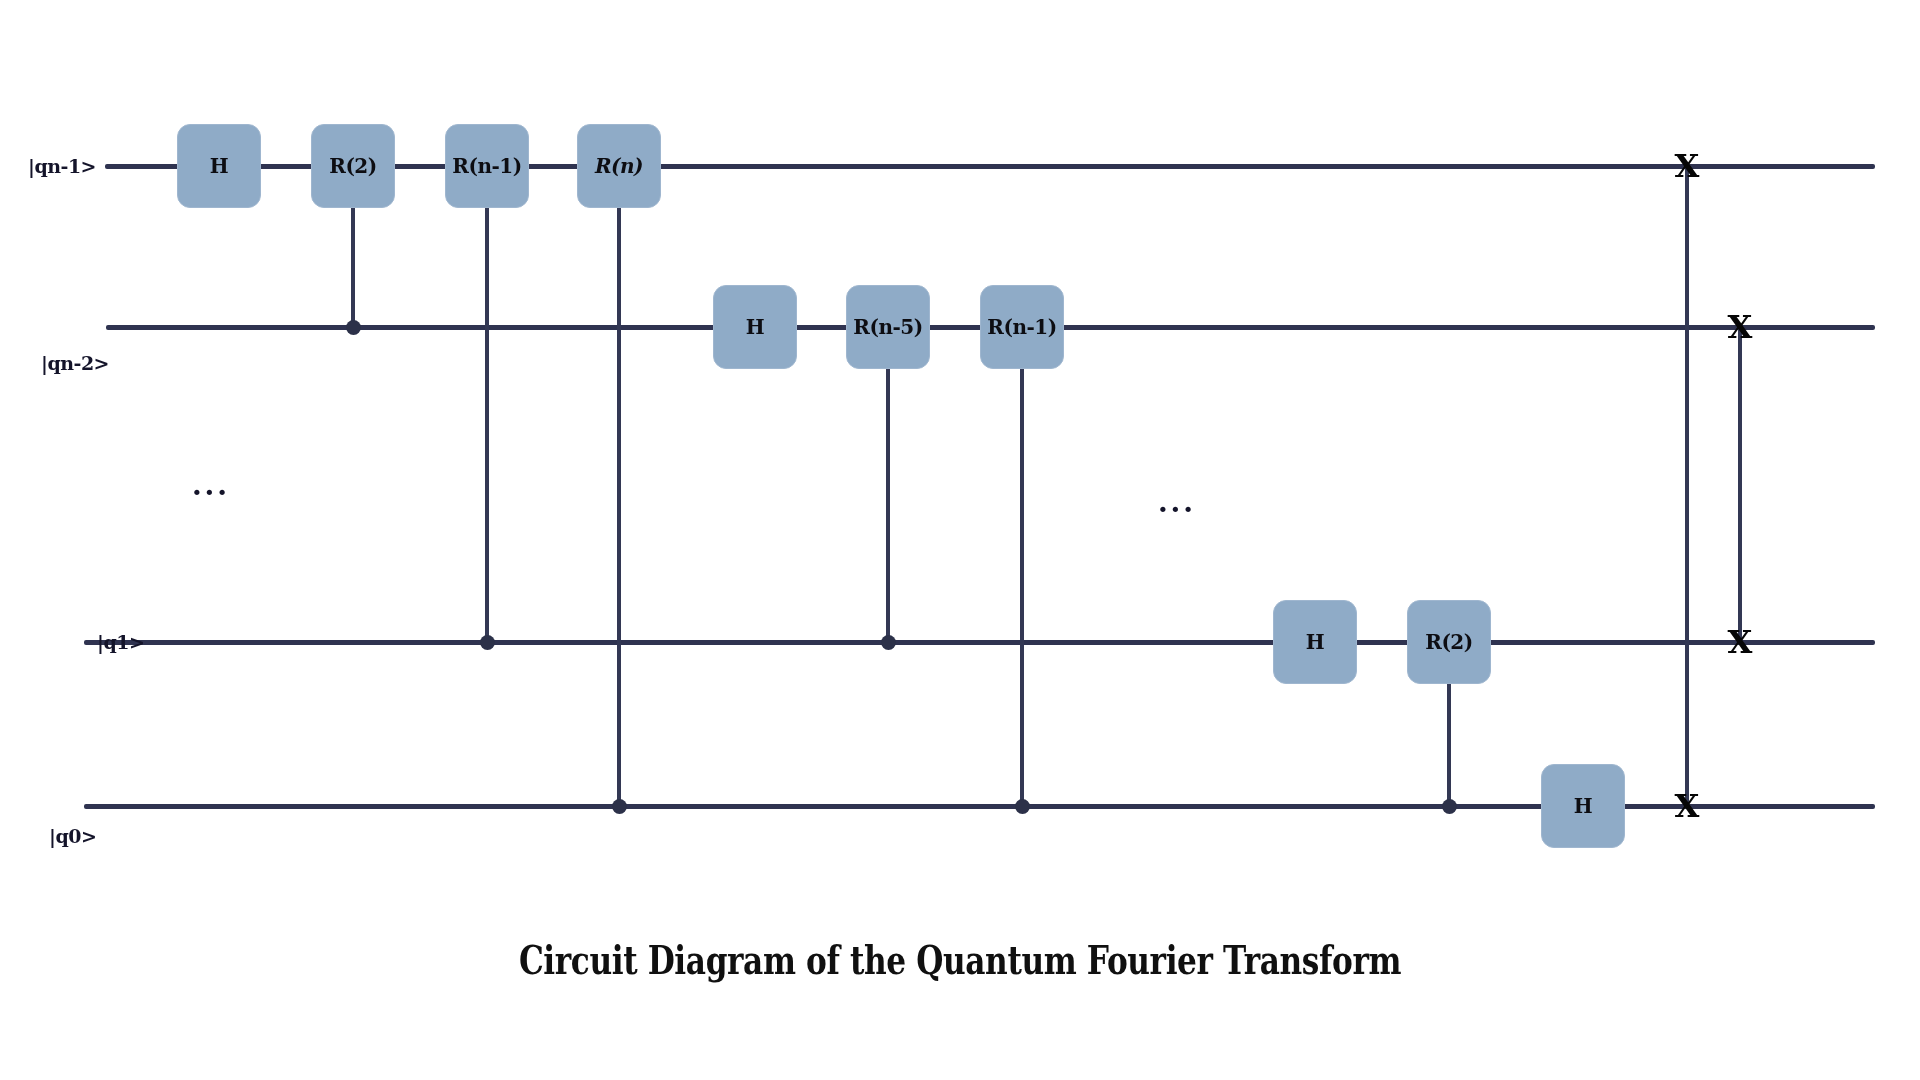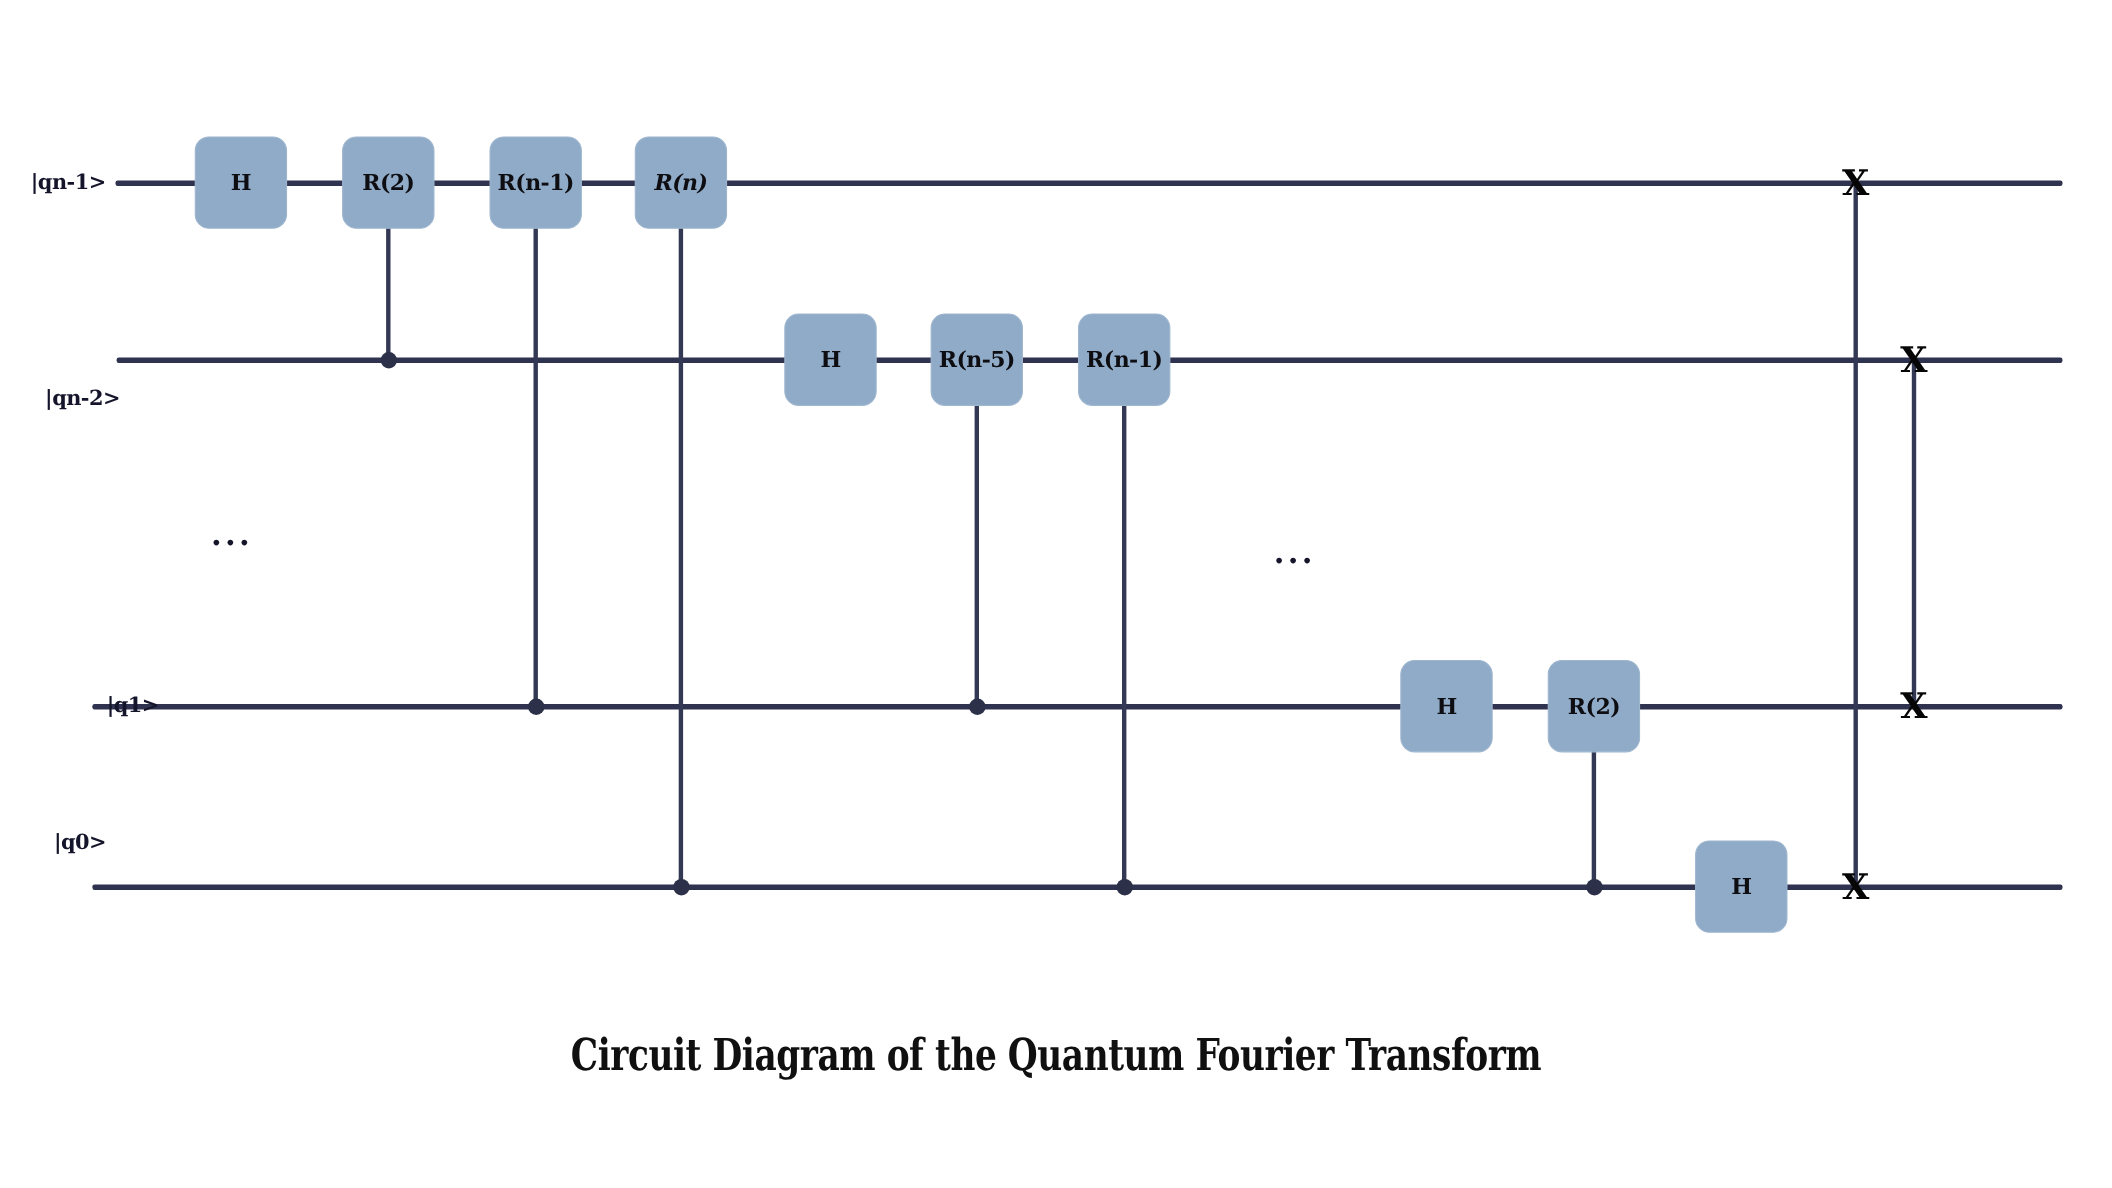--- a/index.html
+++ b/index.html
@@ -40,21 +40,21 @@
 
 <div class="stage" id="stage" style="--bg: #ffffff; --wire: #2f3350; --ctl: #333854; --dot: #2c3149; --gatefill: #8fabc7; --gateborder: #9fb6cf; --gatetext: #0d0d12; --labeltext: #14142a; --swap: #060606; --titletext: #101010;">
   <div class="title">Circuit Diagram of the Quantum Fourier Transform</div>
 <div class="wire" style="left: 105px; top: 164px; width: 1770px;"></div>
     <div class="qlabel" style="left: 28px; top: 166px;">|qn-1&gt;</div>
     <div class="wire" style="left: 106px; top: 325px; width: 1769px;"></div>
     <div class="qlabel" style="left: 41px; top: 327px; margin-top: 36px;">|qn-2&gt;</div>
     <div class="wire" style="left: 84px; top: 640px; width: 1791px;"></div>
     <div class="qlabel" style="left: 49px; top: 642px; margin-left: 48px;">|q1&gt;</div>
     <div class="wire" style="left: 84px; top: 804px; width: 1791px;"></div>
-    <div class="qlabel" style="left: 49px; top: 766px;">|q0&gt;</div>
+    <div class="qlabel" style="left: 49px; top: 836px;">|q0&gt;</div>
     <div class="ctl-line" style="left: 351px; top: 166px; height: 161px;"></div>
     <div class="ctl-dot" style="left: 345.5px; top: 319.5px;"></div>
     <div class="ctl-line" style="left: 485px; top: 166px; height: 476px;"></div>
     <div class="ctl-dot" style="left: 479.5px; top: 634.5px;"></div>
     <div class="ctl-line" style="left: 617px; top: 166px; height: 640px;"></div>
     <div class="ctl-dot" style="left: 611.5px; top: 798.5px;"></div>
     <div class="ctl-line" style="left: 886px; top: 327px; height: 315px;"></div>
     <div class="ctl-dot" style="left: 880.5px; top: 634.5px;"></div>
     <div class="ctl-line" style="left: 1020px; top: 327px; height: 479px;"></div>
     <div class="ctl-dot" style="left: 1014.5px; top: 798.5px;"></div>

